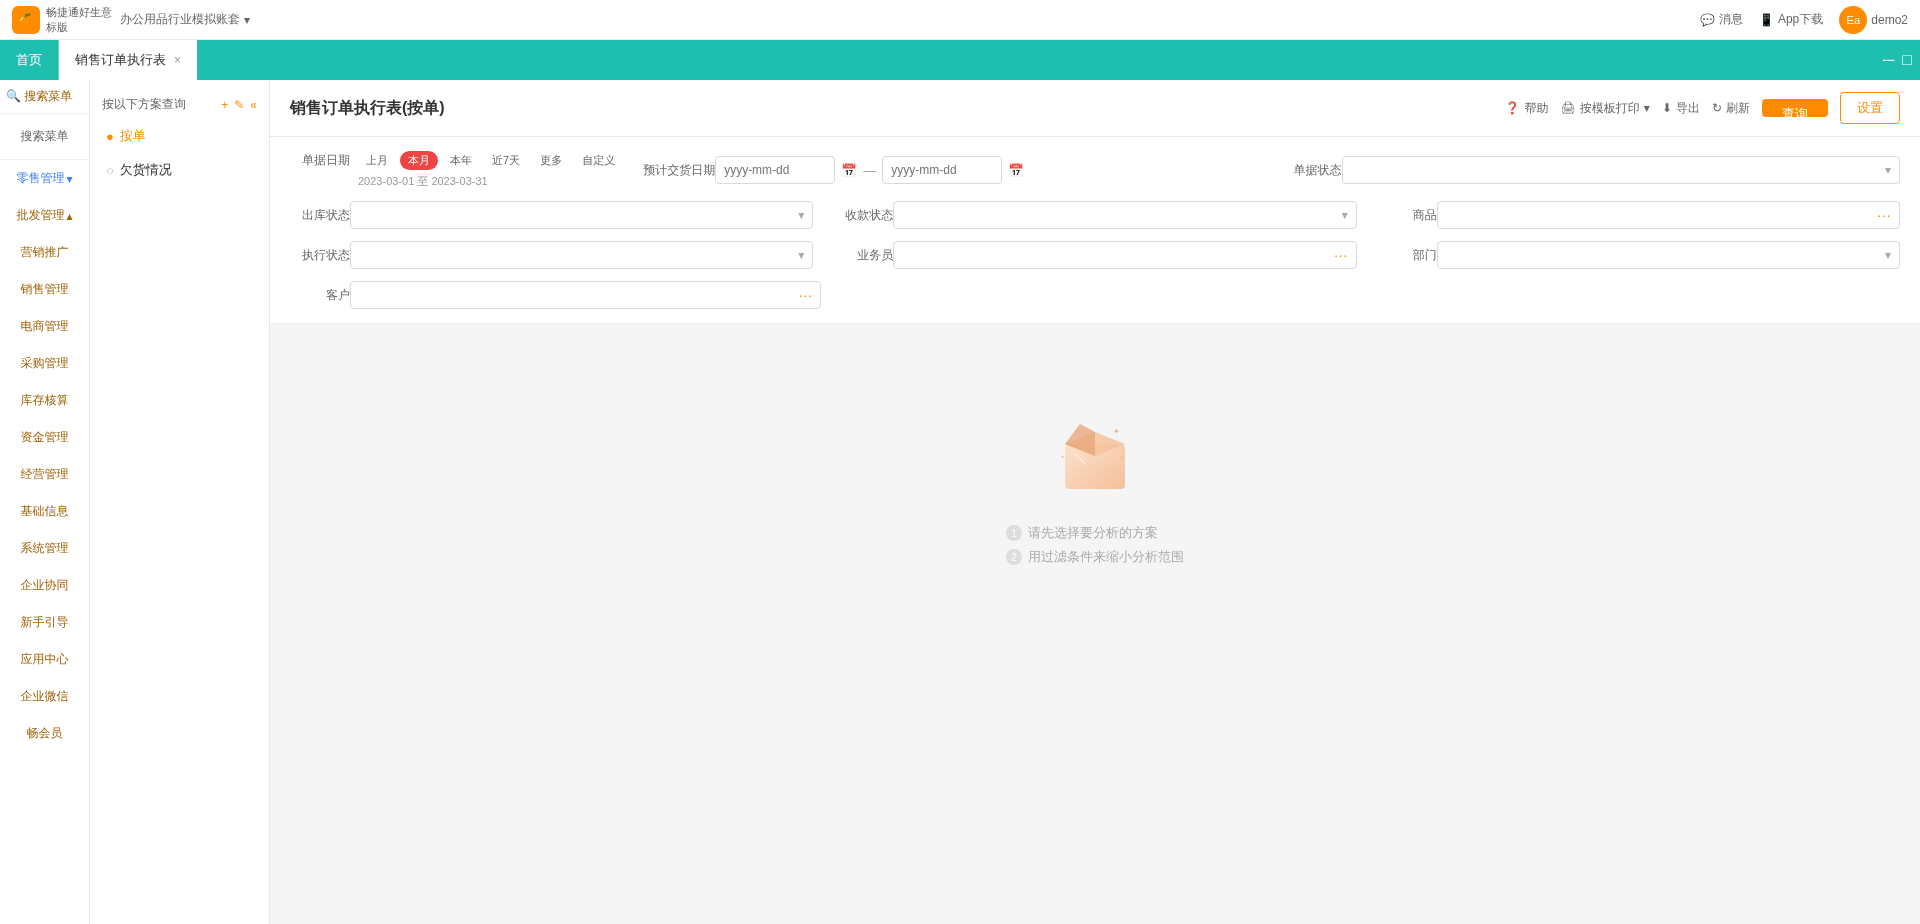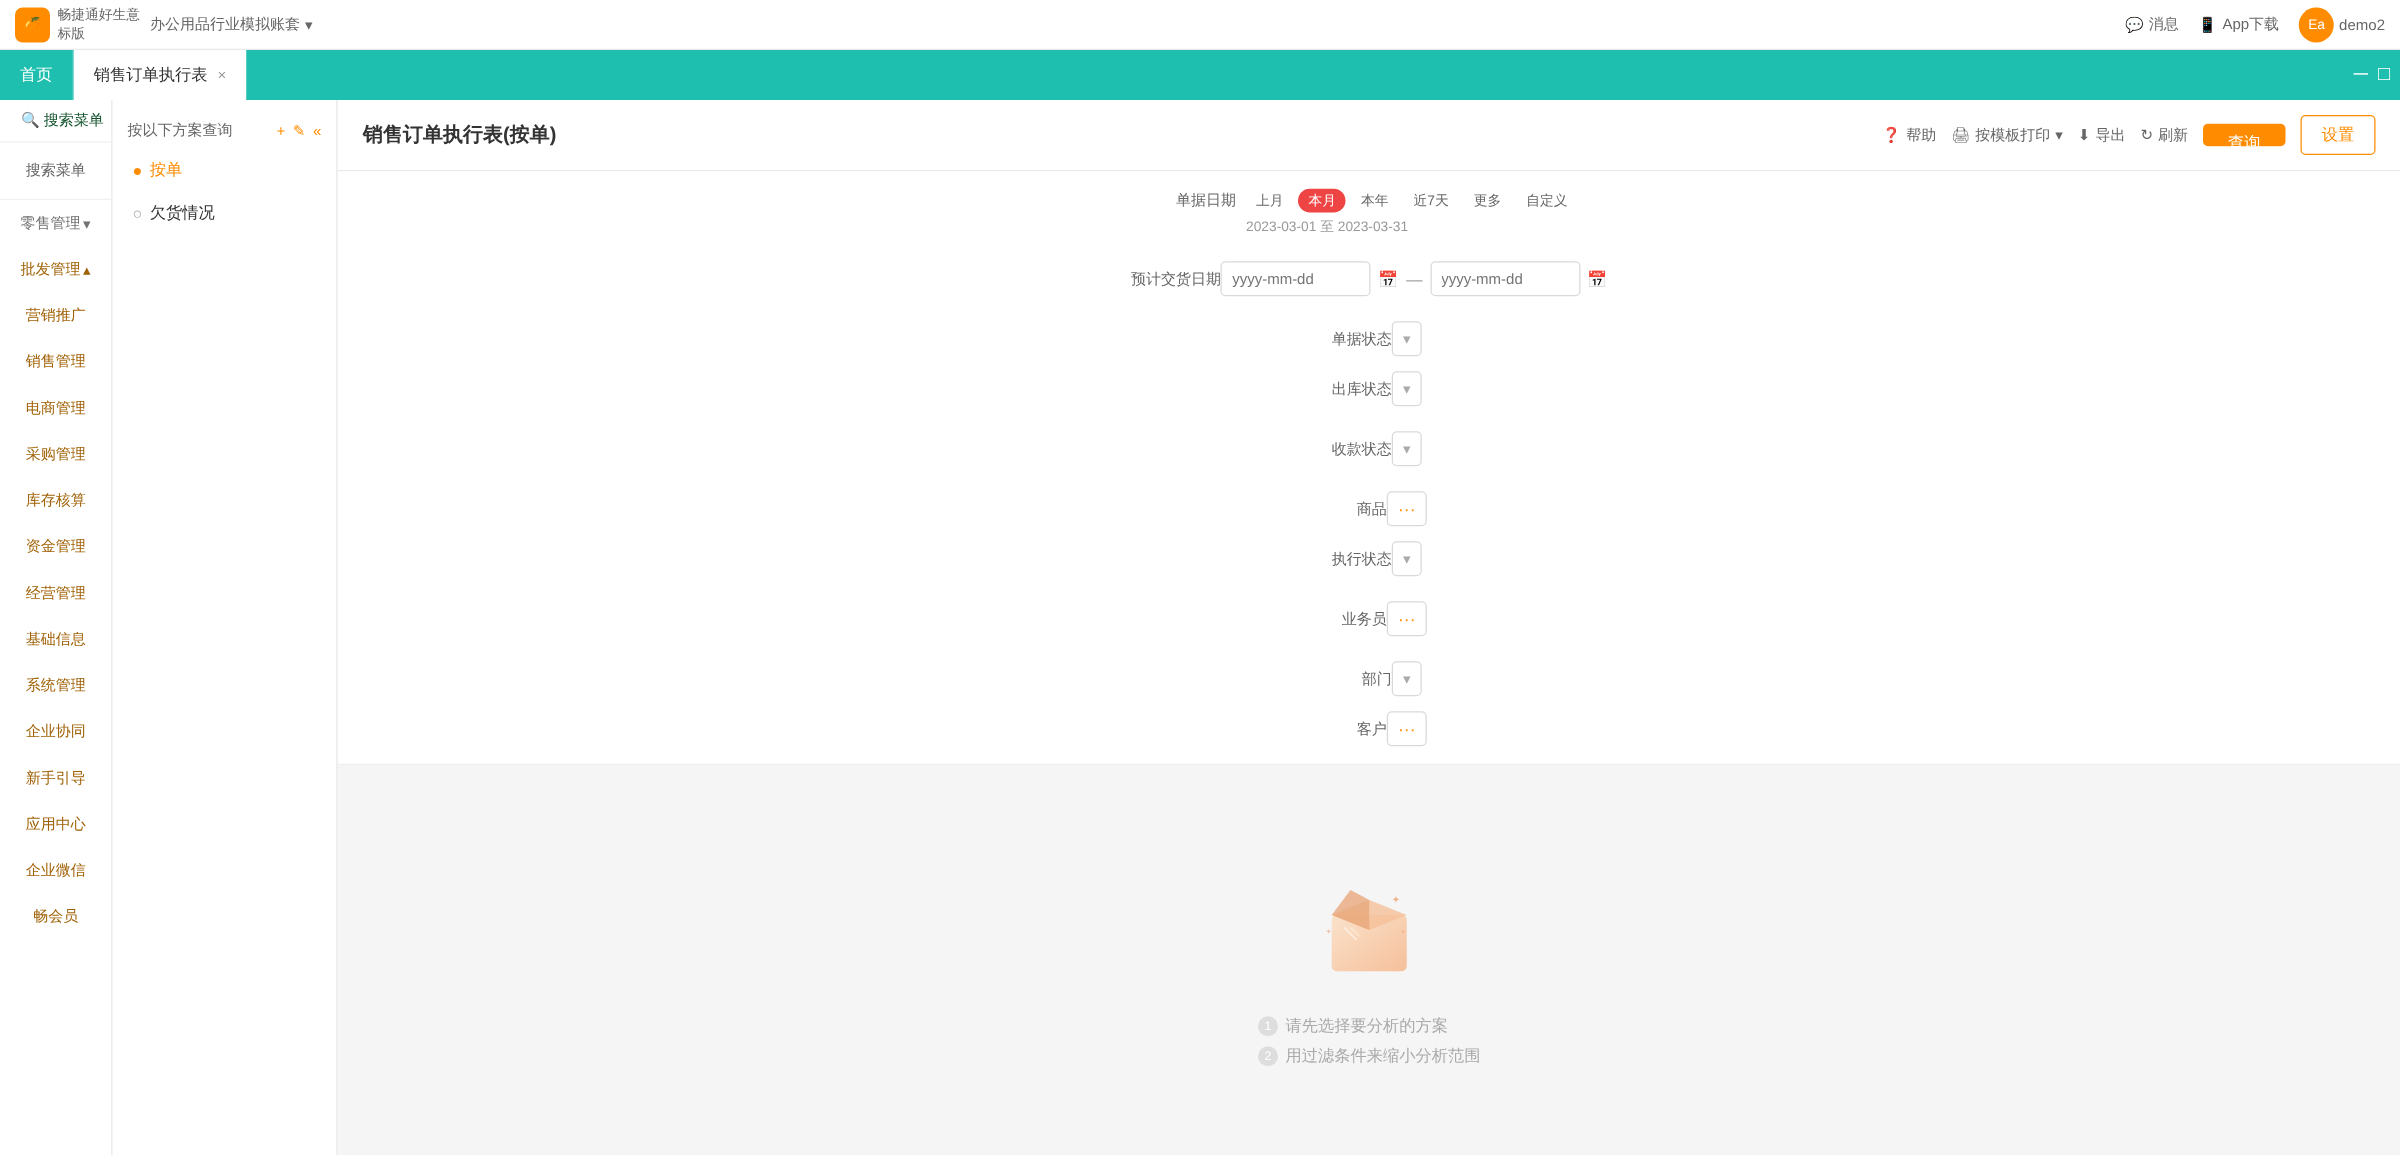--- a/index.html
+++ b/index.html
@@ -68,43 +68,43 @@
       border-right: 1px solid #e8e8e8;
       display: flex;
       flex-direction: column;
       overflow-y: auto;
       flex-shrink: 0;
     }
     .sidebar-search {
       padding: 8px 6px;
       border-bottom: 1px solid #f0f0f0;
       font-size: 12px;
-      color: #14532d;
-      text-align: right;
+      color: #a16207;
+      text-align: left;
       cursor: pointer;
     }
     .sidebar-nav {
       padding: 6px 0;
       border-bottom: 1px solid #f0f0f0;
     }
     .sidebar-nav-item {
       padding: 8px 6px;
       font-size: 12px;
       color: #666;
       text-align: center;
       cursor: pointer;
     }
     .sidebar-item {
       padding: 10px 6px;
       font-size: 12px;
       text-align: center;
       cursor: pointer;
       color: #a16207;
     }
-    .sidebar-item-active { color: #737373; }
+    .sidebar-item-active { color: #3b82f6; }
     .sidebar-item-with-arrow { display: flex; align-items: center; justify-content: center; gap: 2px; }
 
     
     .page-header {
       background: white;
       padding: 12px 20px;
       display: flex;
       align-items: center;
       justify-content: space-between;
       border-bottom: 1px solid #e8e8e8;
@@ -144,21 +144,21 @@
     
     .content-body { display: flex; flex: 1; overflow: hidden; }
     .main-content { flex: 1; overflow-y: auto; }
 
     
     .search-area {
       background: white;
       padding: 14px 20px;
       border-bottom: 1px solid #f0f0f0;
     }
-    .search-row { display: flex; align-items: center; gap: 20px; margin-bottom: 12px; flex-direction: column; }
+    .search-row { display: flex; align-items: center; gap: 20px; margin-bottom: 12px; }
     .search-field { display: flex; align-items: center; gap: 0; flex: 1; }
     .search-field-label { font-size: 12px; color: #666; white-space: nowrap; min-width: 60px; text-align: right; }
     .search-select {
       flex: 1;
       height: 28px;
       border: 1px solid #d9d9d9;
       border-radius: 4px;
       padding: 0 8px;
       font-size: 12px;
       background: white;

